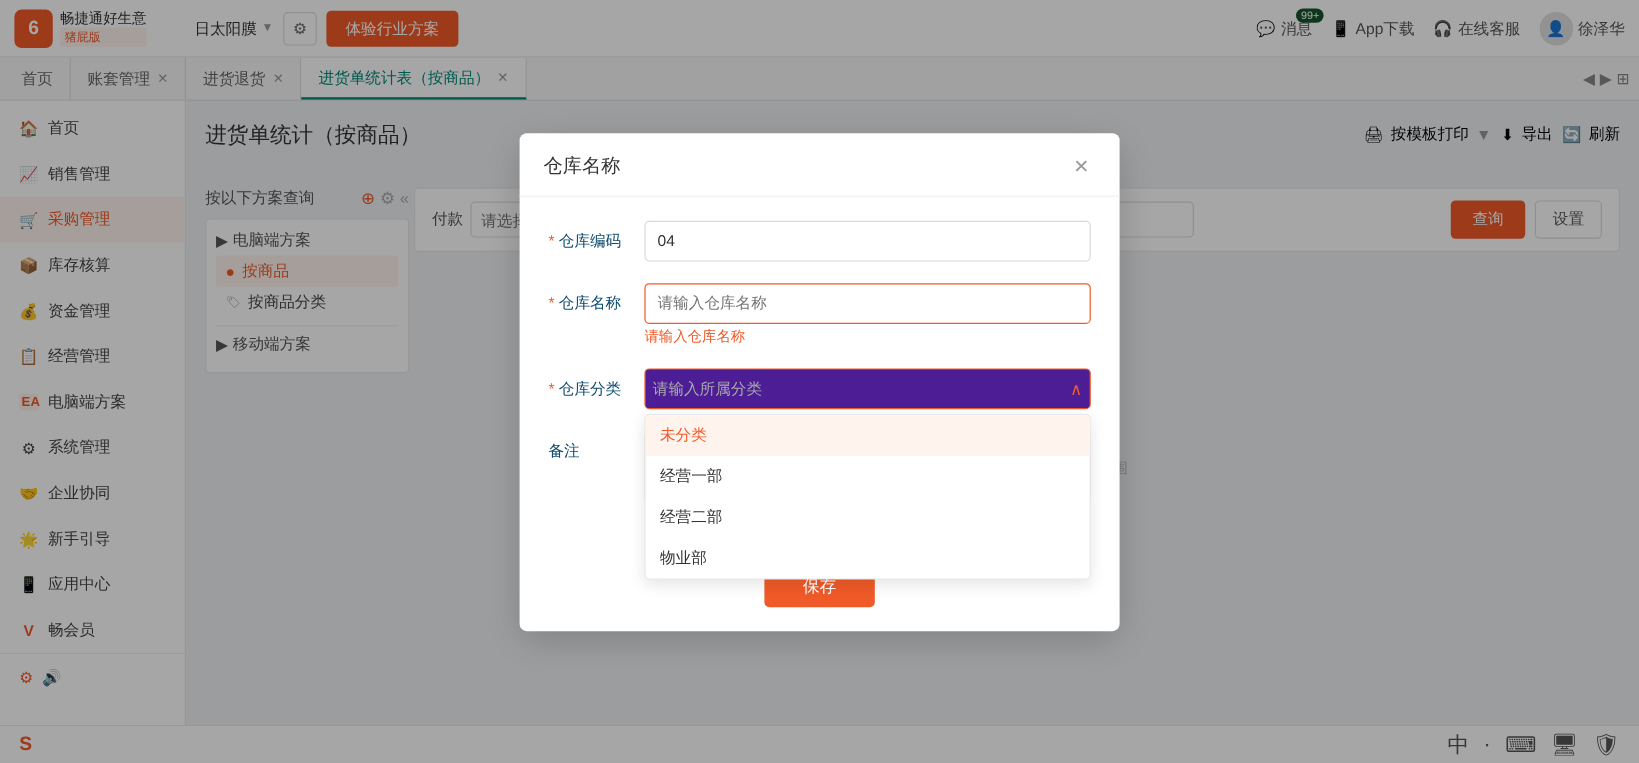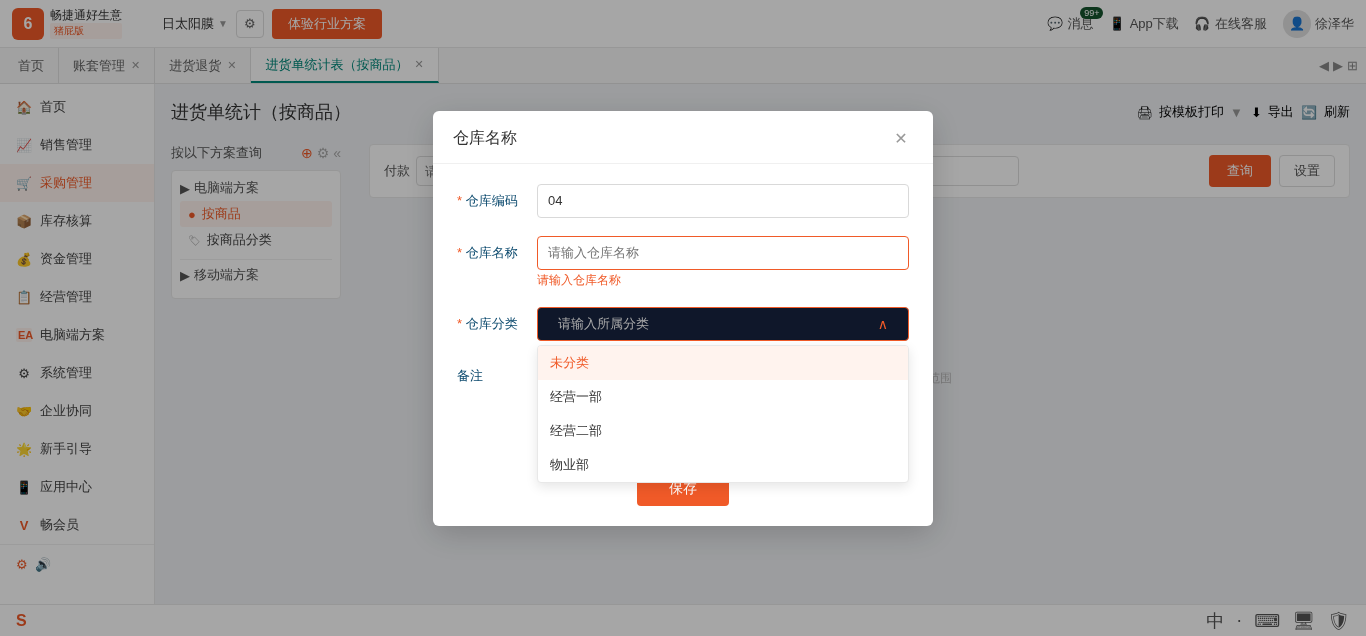--- a/index.html
+++ b/index.html
@@ -177,23 +177,23 @@
       width: 100%; height: 34px; border: 1px solid #d9d9d9;
       border-radius: 4px; padding: 0 10px; font-size: 13px; outline: none;
       color: #333;
     }
     .form-input.error { border-color: #f05a28; }
     .form-error {
       color: #f05a28; font-size: 12px; margin-top: 2px;
     }
     .form-input-select {
       width: 100%; height: 34px; border: 1px solid #d9d9d9;
-      border-radius: 4px; padding: 0 20px; font-size: 13px; outline: none;
+      border-radius: 4px; padding: 0 6px; font-size: 13px; outline: none;
       color: #333; cursor: pointer; display: flex; align-items: center;
-      justify-content: space-between; background: #0f172a;
+      justify-content: space-between; background: #4c1d95;
     }
     .chevron-up { color: #f05a28; font-size: 14px; }
 
     
     .dropdown-list {
       position: absolute;
       top: 38px; left: 0; right: 0;
       background: #fff;
       border: 1px solid #e8e8e8;
       border-radius: 4px;
@@ -246,21 +246,21 @@
     .bottom-bar {
       position: fixed; bottom: 0; left: 0; right: 0;
       height: 32px; background: #fff; border-top: 1px solid #e8e8e8;
       display: flex; align-items: center; justify-content: flex-end;
       padding: 0 16px; gap: 12px; z-index: 5;
     }
     .bottom-icon { font-size: 18px; cursor: pointer; color: #555; }
     .bottom-logo { margin-right: auto; color: #f05a28; font-weight: bold; font-size: 16px; }
 
     .content-inner {
-      display: flex; gap: 28px; flex: 1;
+      display: flex; gap: 4px; flex: 1;
     }
 
     .right-panel {
       flex: 1; display: flex; flex-direction: column; gap: 10px;
     }
 
     .top-filters {
       background: #fff; border: 1px solid #e8e8e8; border-radius: 4px;
       padding: 10px 14px; display: flex; align-items: center; gap: 16px;
     }
@@ -268,21 +268,21 @@
     .date-range {
       display: flex; align-items: center; gap: 4px;
     }
     .date-input {
       border: 1px solid #ddd; border-radius: 4px; padding: 4px 8px;
       height: 30px; font-size: 13px; width: 110px; outline: none; color: #aaa;
     }
 
     .page-header {
       display: flex; align-items: center; justify-content: space-between;
-      margin-bottom: 8px;
+      margin-bottom: 20px;
       text-align: center;
     }
 
     .hint-section {
       display: flex; flex-direction: column; align-items: center; justify-content: center;
       padding: 40px 0; gap: 12px;
     }
     .hint-img {
       width: 80px; height: 80px; opacity: 0.5;
       display: flex; align-items: center; justify-content: center; font-size: 60px;

